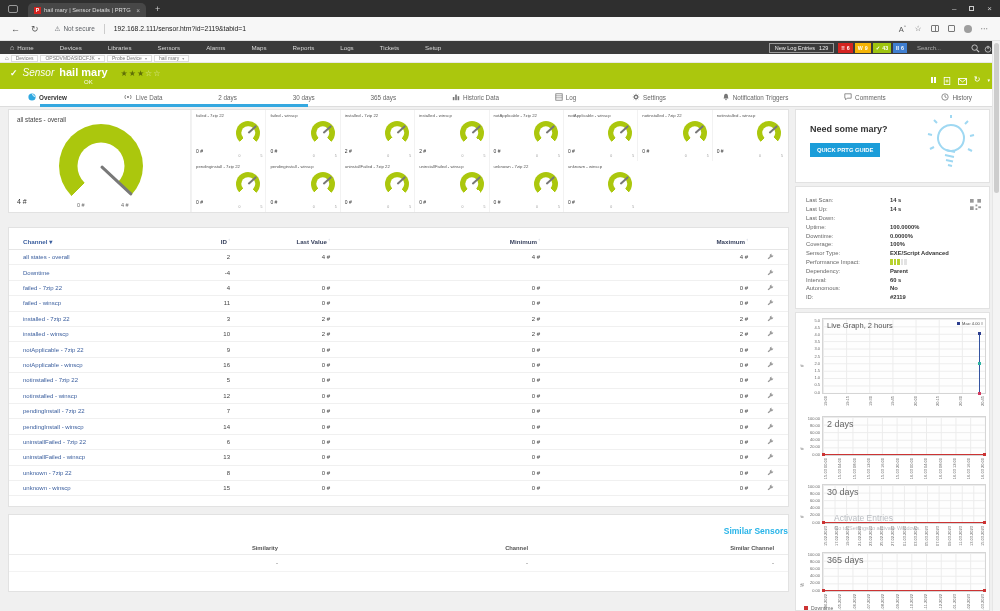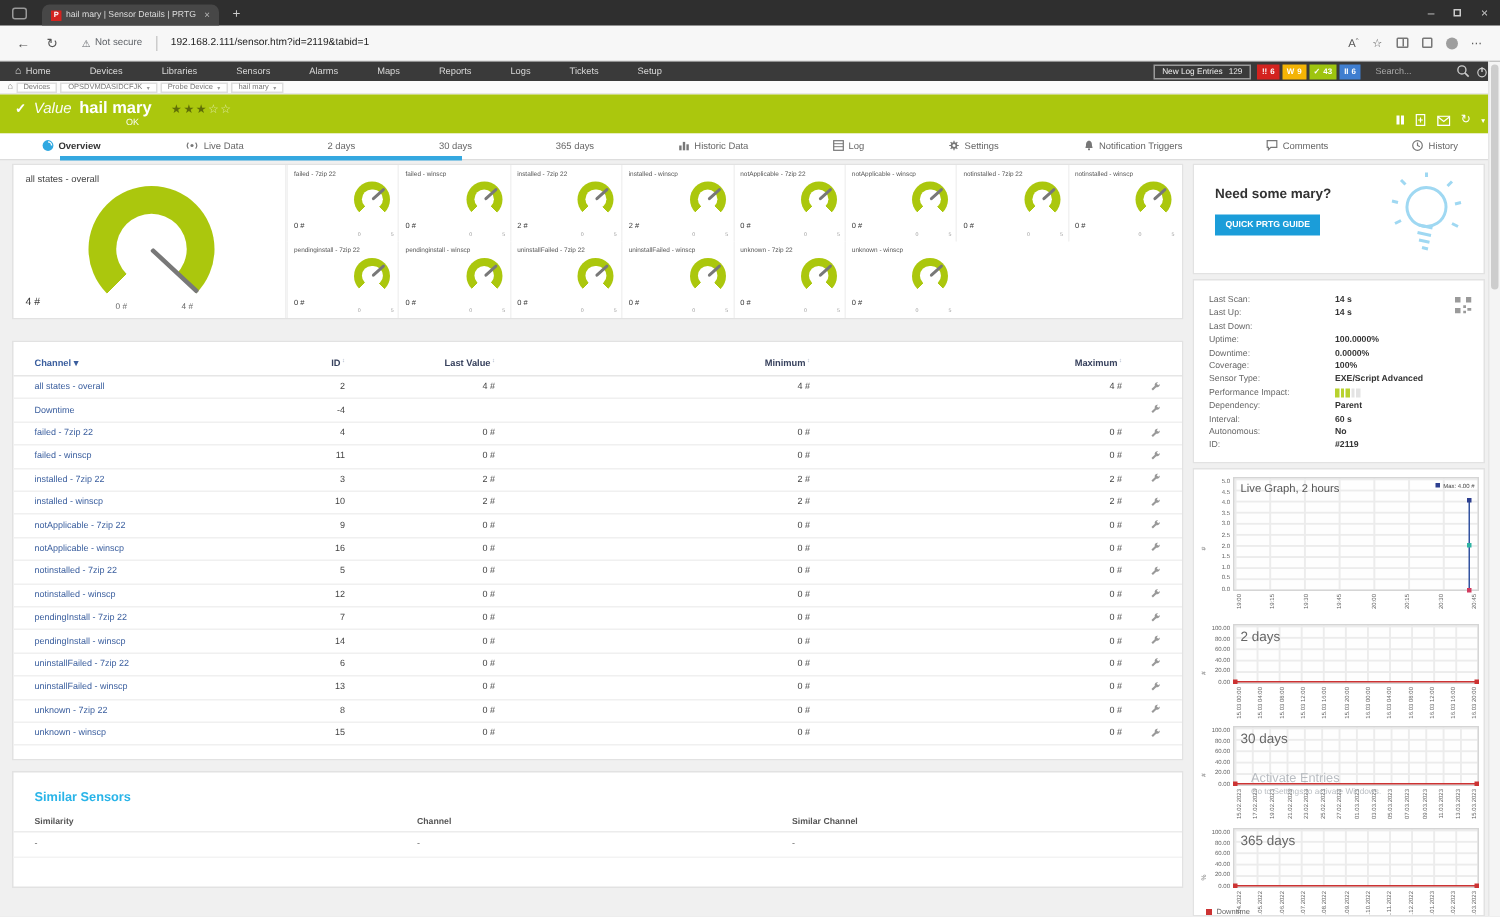--- a/index.html
+++ b/index.html
@@ -67,21 +67,21 @@
 .tabstrip{height:18px;background:#fff;border-bottom:1px solid #ddd;display:flex;align-items:center;justify-content:space-between;padding:0 28px;position:relative;}
 .tab{display:flex;align-items:center;gap:3px;color:#666;font-size:6.3px;white-space:nowrap;}
 .tab.active{color:#333;font-weight:bold;}
 .tab-underline{position:absolute;left:40px;width:268px;height:3px;background:#35a8e0;bottom:-1px;}
 
 
 .content{position:relative;height:504px;}
 .card{position:absolute;background:#fff;border:1px solid #e2e2e2;}
 #card-gauges{left:8px;top:2px;width:781px;height:104px;}
 #card-table{left:8px;top:120px;width:781px;height:280px;}
-#card-similar{left:8px;top:407px;width:781px;height:78px;}
+#card-similar{left:8px;top:407px;width:781px;height:78px;text-align:right;}
 #card-help{left:795px;top:2px;width:195px;height:74px;}
 #card-details{left:795px;top:79px;width:195px;height:123px;}
 #card-graphs{left:795px;top:205px;width:195px;height:299px;overflow:hidden;}
 
 
 .bigtile{position:absolute;left:0;top:0;width:182px;height:100%;border-right:1px solid #f0f0f0;}
 .bg-title{font-size:6.3px;color:#444;padding:6px 0 0 8px;}
 .gauge{position:absolute;}
 .ring{position:absolute;inset:0;border-radius:50%;background:conic-gradient(from 225deg,#abc70d 0 270deg,transparent 270deg 360deg);}
 .hole{position:absolute;left:50%;top:50%;width:56%;height:56%;transform:translate(-50%,-50%);border-radius:50%;background:#fff;}
@@ -287,21 +287,21 @@
         <span class="crumb">
           <span>hail mary</span>
           <span class="caret">▾</span>
         </span>
       </span>
   </div>
 
   <div class="sensorbar">
     <div class="sb-row">
       <span class="sb-check">✓</span>
-      <span class="sb-kind">Value</span>
+      <span class="sb-kind">Sensor</span>
       <span class="sb-name">hail mary</span>
       <span class="sb-stars" id="stars"><span class="star-f">★</span><span class="star-f">★</span><span class="star-f">★</span><span class="star-e">☆</span><span class="star-e">☆</span></span>
     </div>
     <div class="sb-status">OK</div>
     <div class="sb-icons">
       <span class="pause-bars">
           <i></i>
           <i></i>
         </span>
       <span><svg width="8" height="8" viewBox="0 0 10 10">

